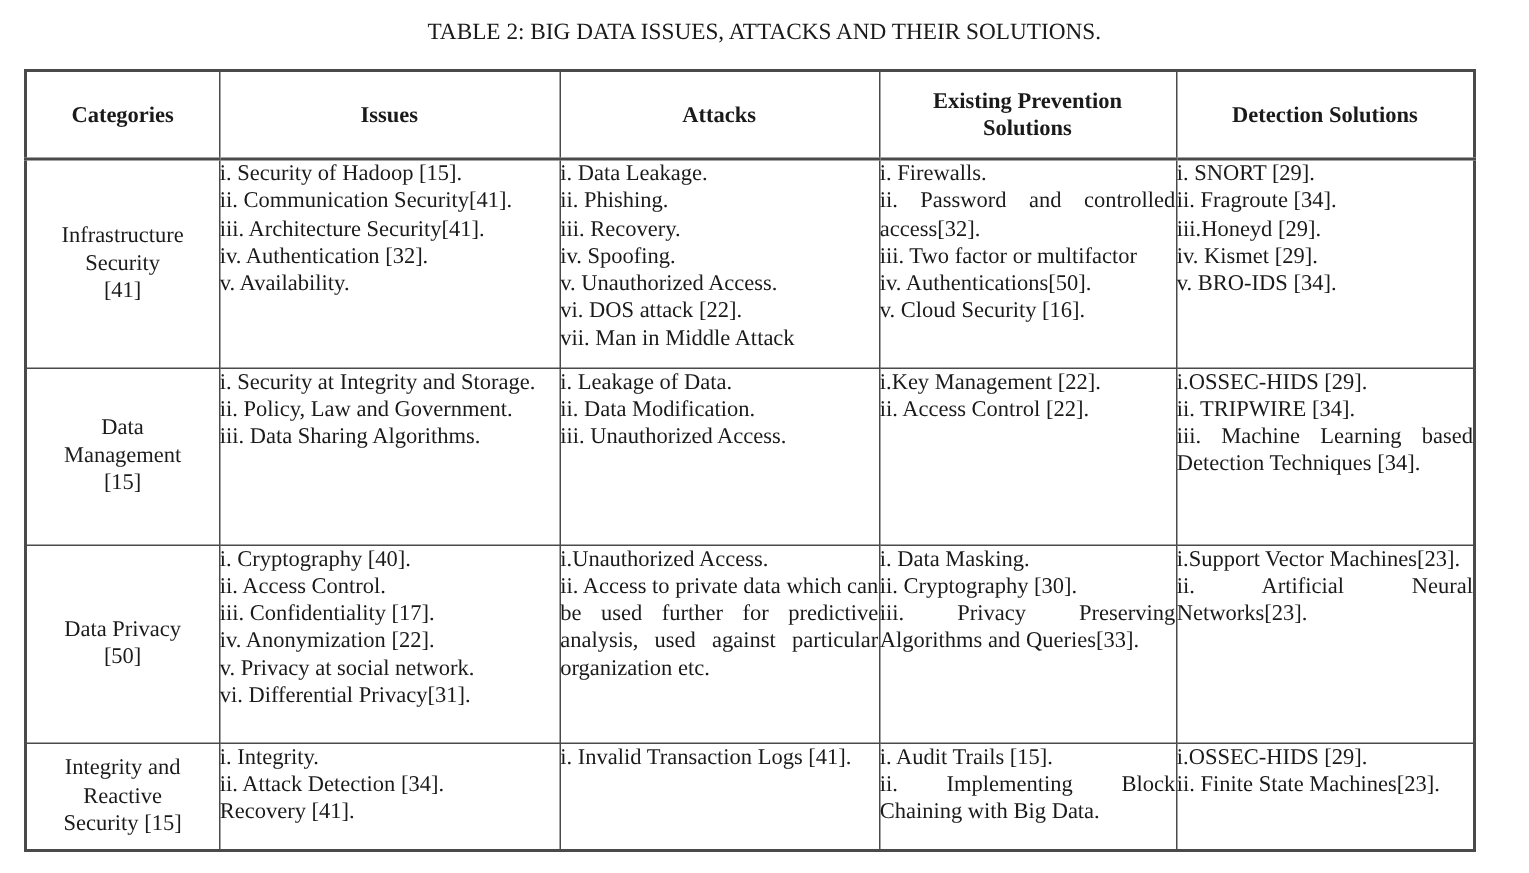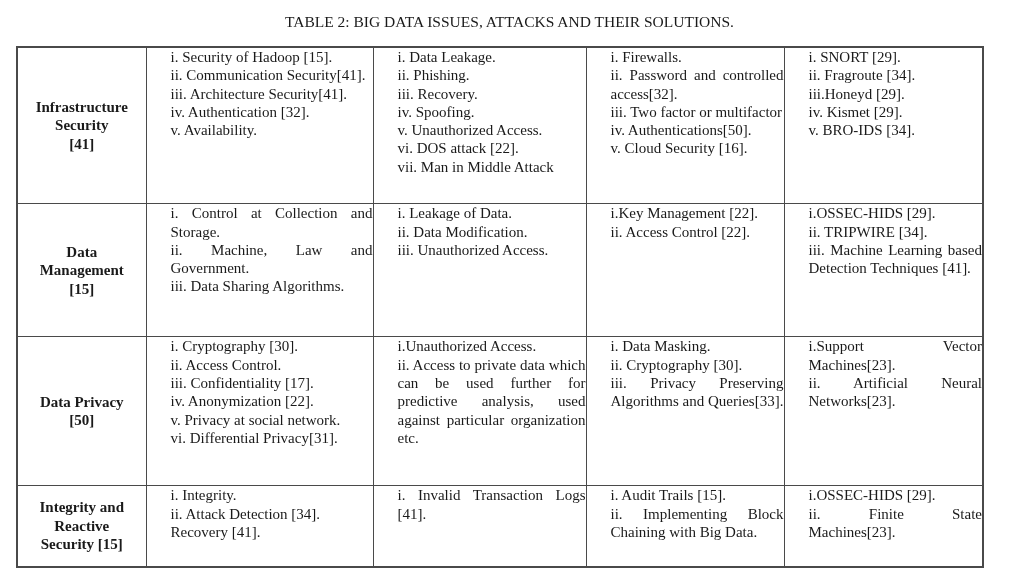--- a/index.html
+++ b/index.html
@@ -22,29 +22,29 @@
   table.main th, table.main td {
     border: 1px solid #4a4a4a;
     padding: 0;
   }
   table.main th {
     font-weight: bold; font-size: 15px; text-align: center; vertical-align: middle;
     line-height: 18px; height: 57px;
   }
   table.main tr.hdr th { border-bottom: 2px solid #4a4a4a; }
   td.cat {
-    font-weight: bold; font-size: 15px; text-align: center; vertical-align: middle;
+    font-weight: normal; font-size: 15px; text-align: center; vertical-align: middle;
     line-height: 18.5px; padding: 0 4px;
   }
   td.cell {
     vertical-align: top; font-size: 15px; line-height: 18.3px;
     padding: 1px 9px 0 10px;
     text-align: justify;
   }
-  td.cell .it { display: block; text-align: justify; text-align-last: left; padding-left: 24px; }
+  td.cell .it { display: block; text-align: justify; text-align-last: left; }
   col.c1 { width: 129px; }
   col.c2 { width: 227px; }
   col.c3 { width: 213px; }
   col.c4 { width: 198px; }
   col.c5 { width: 199px; }
   tr.r1 { height: 139px; }
   tr.r2 { height: 118px; }
   tr.r3 { height: 132px; }
   tr.r4 { height: 72px; }
   tr.r4 td.cat { line-height: 18.5px; }
@@ -56,20 +56,30 @@
 
 <table class="main">
   <colgroup>
     <col class="c1">
       <col class="c2">
       <col class="c3">
       <col class="c4">
       <col class="c5">
   </colgroup>
   <tbody>
+      <tr class="hdr">
+    <th>Categories</th>
+    <th>Issues</th>
+    <th>Attacks</th>
+    <th>
+      <span>Existing Prevention</span><br>
+      <span>Solutions</span>
+    </th>
+    <th>Detection Solutions</th>
+  </tr>
 
   <tr class="r1">
     <td class="cat">
       <span>Infrastructure</span><br>
       <span>Security</span><br>
       <span>[41]</span>
     </td>
     <td class="cell">
       <span class="it">i. Security of Hadoop [15].</span>
       <span class="it" style="text-align-last:left;">ii. Communication Security[41].</span>
@@ -102,47 +112,47 @@
     </td>
   </tr>
 
   <tr class="r2">
     <td class="cat">
       <span>Data</span><br>
       <span>Management</span><br>
       <span>[15]</span>
     </td>
     <td class="cell">
-      <span class="it">i. Control at Collection and Storage.</span>
-      <span class="it">ii. Machine, Law and Government.</span>
+      <span class="it">i. Security at Integrity and Storage.</span>
+      <span class="it">ii. Policy, Law and Government.</span>
       <span class="it">iii. Data Sharing Algorithms.</span>
     </td>
     <td class="cell">
       <span class="it">i. Leakage of Data.</span>
       <span class="it">ii. Data Modification.</span>
       <span class="it">iii. Unauthorized Access.</span>
     </td>
     <td class="cell">
       <span class="it">i.Key Management [22].</span>
       <span class="it">ii. Access Control [22].</span>
     </td>
     <td class="cell">
       <span class="it">i.OSSEC-HIDS [29].</span>
       <span class="it">ii. TRIPWIRE [34].</span>
-      <span class="it">iii. Machine Learning based Detection Techniques [41].</span>
+      <span class="it">iii. Machine Learning based Detection Techniques [34].</span>
     </td>
   </tr>
 
   <tr class="r3">
     <td class="cat">
       <span>Data Privacy</span><br>
       <span>[50]</span>
     </td>
     <td class="cell">
-      <span class="it">i. Cryptography [30].</span>
+      <span class="it">i. Cryptography [40].</span>
       <span class="it">ii. Access Control.</span>
       <span class="it">iii. Confidentiality [17].</span>
       <span class="it">iv. Anonymization [22].</span>
       <span class="it">v. Privacy at social network.</span>
       <span class="it">vi. Differential Privacy[31].</span>
     </td>
     <td class="cell">
       <span class="it">i.Unauthorized Access.</span>
       <span class="it">ii. Access to private data which can be used further for predictive analysis, used against particular organization etc.</span>
     </td>

